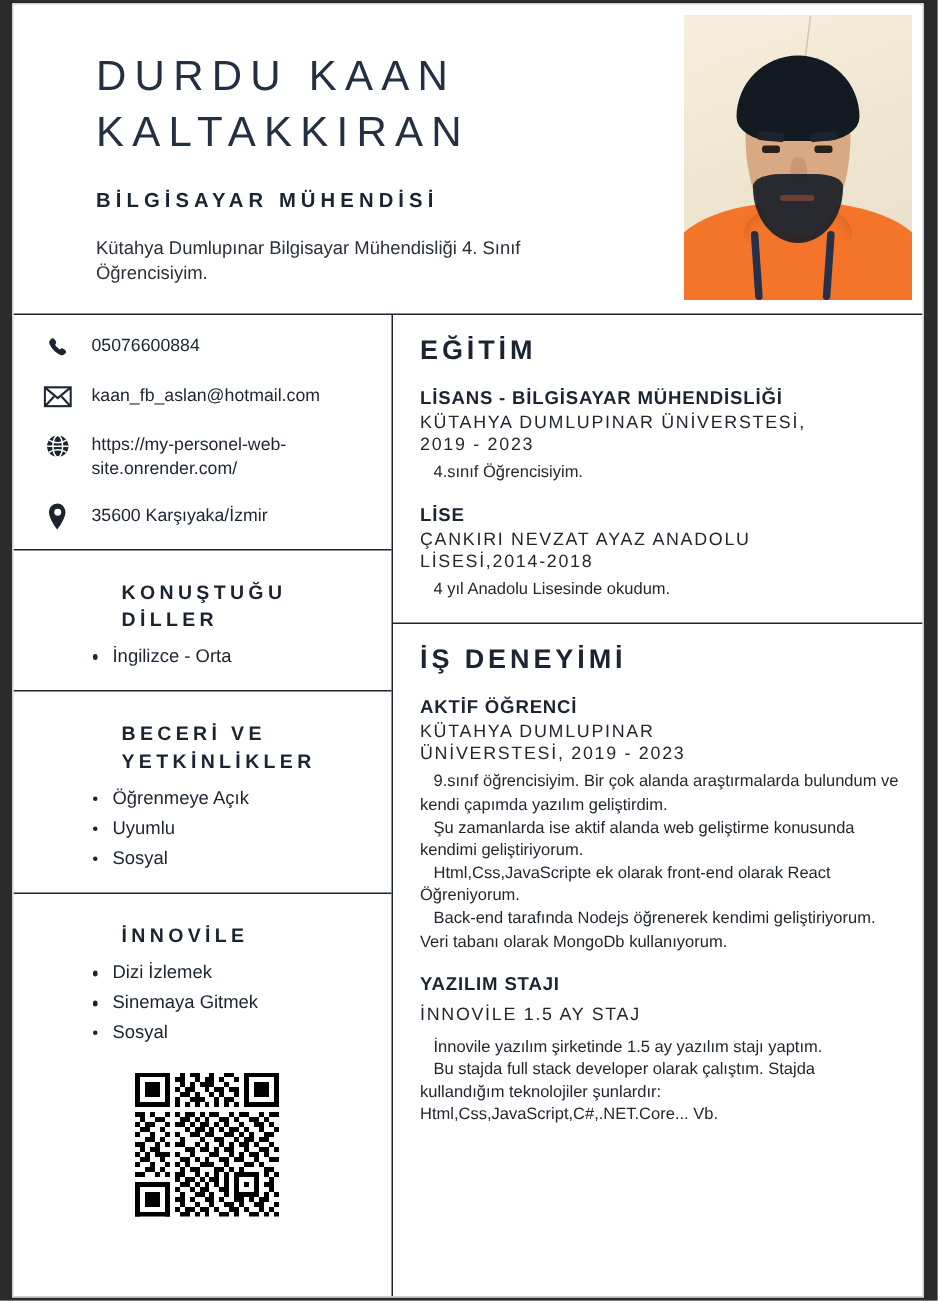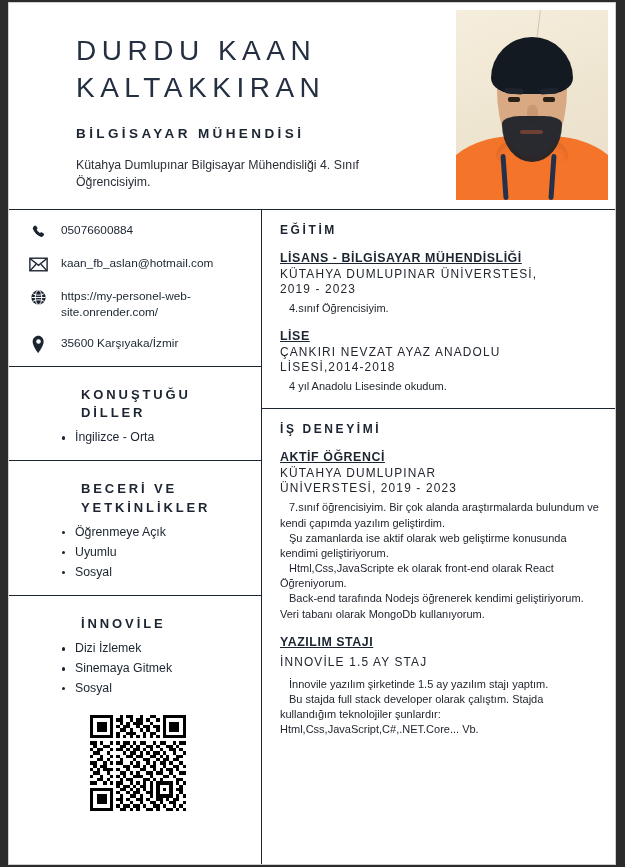--- a/index.html
+++ b/index.html
@@ -36,21 +36,21 @@
 
   
   .header {
     position: relative;
     height: 207px;
     border-bottom: 1.5px solid #1b2430;
   }
 
   .header-text {
     position: absolute;
-    left: 67px;
+    left: 55px;
     top: 30px;
     width: 370px;
   }
 
   .name-line {
     font-size: 28px;
     font-weight: 300;
     letter-spacing: 5.5px;
     line-height: 1.32;
     color: #243041;
@@ -237,39 +237,38 @@
   }
   .qr {
     width: 96px;
     height: 96px;
     display: block;
     background: #fff;
   }
 
   
   .rhead {
-    font-size: 12px;
+    font-size: 18px;
     font-weight: bold;
     letter-spacing: 2.6px;
     color: #1b2430;
     margin-bottom: 14px;
   }
   .r-block { padding: 13px 16px 14px 18px; }
   .r-block.divided { border-bottom: 1.5px solid #1b2430; }
 
   .entry { margin-bottom: 13px; }
   .entry:last-child { margin-bottom: 0; }
 
   .entry-title {
     font-size: 12.4px;
     font-weight: bold;
     letter-spacing: .55px;
     color: #1b2430;
     margin-bottom: 2px;
-    text-decoration: underline;
   }
   .entry-sub {
     font-size: 11.9px;
     letter-spacing: .85px;
     line-height: 1.26;
     color: #22272f;
     white-space: pre-line;
   }
   .entry-desc {
     margin-top: 4px;
@@ -663,22 +662,22 @@
         </div>
 
         <div class="r-block">
           <div class="rhead">İŞ DENEYİMİ</div>
 
           <div class="entry">
             <div class="entry-title">AKTİF ÖĞRENCİ</div>
             <div class="entry-sub loose">KÜTAHYA DUMLUPINAR
 ÜNİVERSTESİ, 2019 - 2023</div>
             <div class="entry-desc">
-              <div class="para">7.sınıf öğrencisiyim. Bir çok alanda araştırmalarda bulundum ve kendi çapımda yazılım geliştirdim.</div>
-              <div class="para">Şu zamanlarda ise aktif olarak web geliştirme konusunda kendimi geliştiriyorum.</div>
+              <div class="para">9.sınıf öğrencisiyim. Bir çok alanda araştırmalarda bulundum ve kendi çapımda yazılım geliştirdim.</div>
+              <div class="para">Şu zamanlarda ise aktif alanda web geliştirme konusunda kendimi geliştiriyorum.</div>
               <div class="para">Html,Css,JavaScripte ek olarak front-end olarak React Öğreniyorum.</div>
               <div class="para">Back-end tarafında Nodejs öğrenerek kendimi geliştiriyorum. Veri tabanı olarak MongoDb kullanıyorum.</div>
             </div>
           </div>
 
           <div class="entry" style="">
             <div class="entry-title">YAZILIM STAJI</div>
             <div class="entry-sub loose" style="margin-top:6px;">İNNOVİLE 1.5 AY STAJ</div>
             <div class="entry-desc" style="margin-top:7px;">
               <div class="para">İnnovile yazılım şirketinde 1.5 ay yazılım stajı yaptım.</div>

